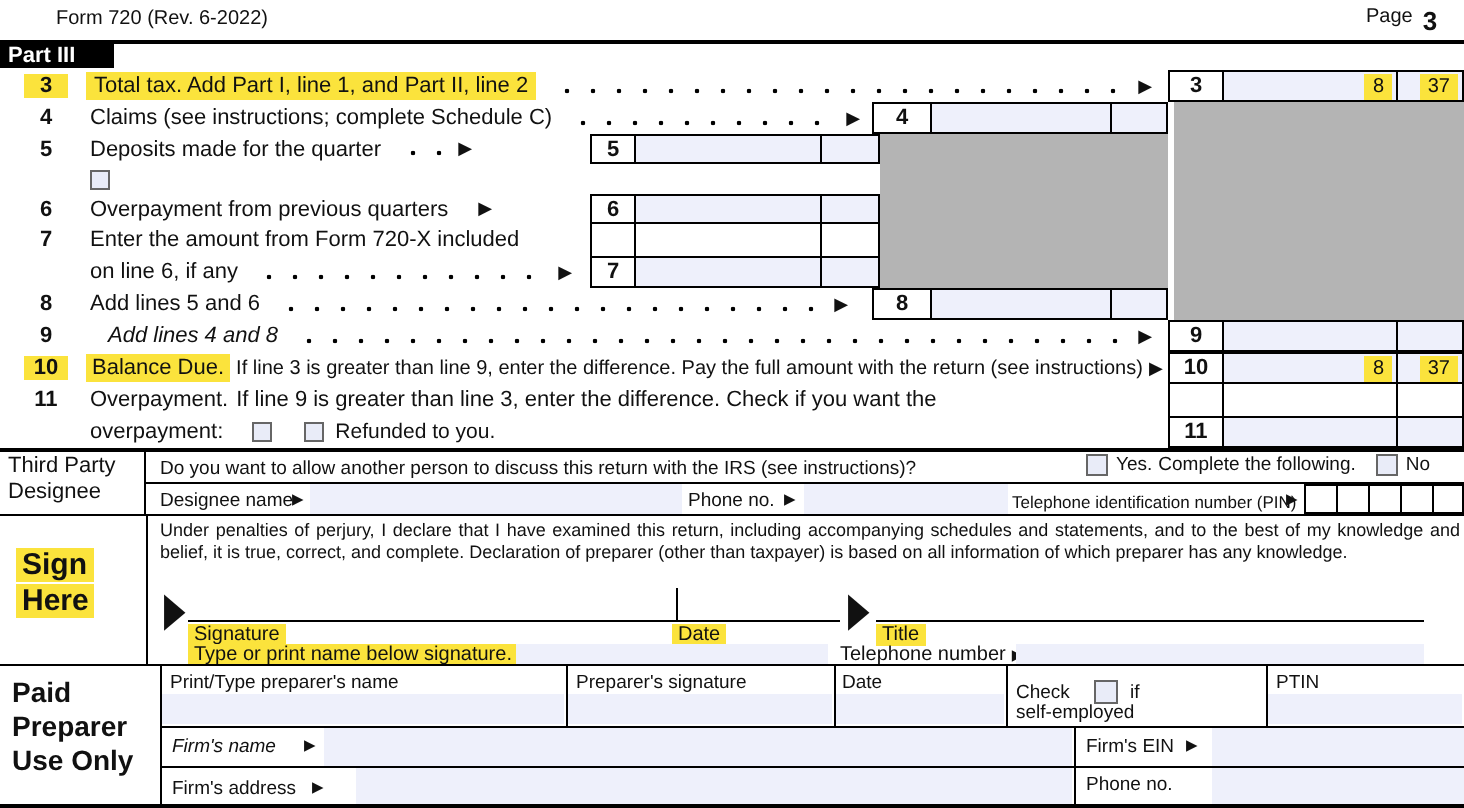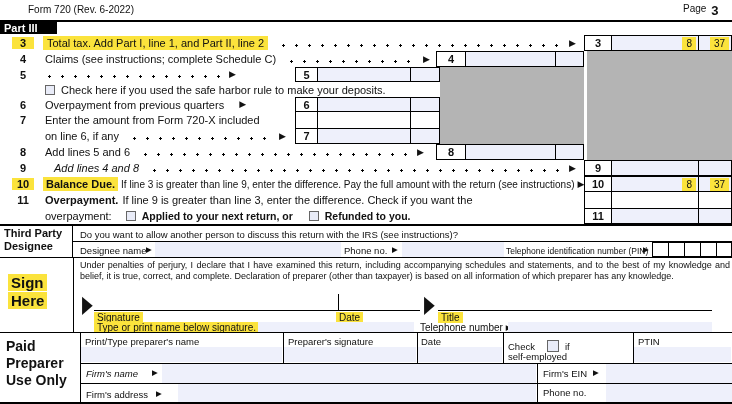--- a/index.html
+++ b/index.html
@@ -21,21 +21,21 @@
   .val{font-size:10px;padding:1px 4px;}
   .numcell{font-weight:bold;font-size:11px;}
   .hl{background:#fbe33c;}
   .gray{position:absolute;background:#b4b4b4;}
   .hline{position:absolute;background:#000;height:1px;}
   .vline{position:absolute;background:#000;width:1px;}
   .cb{width:10px;height:10px;border:1px solid #666;background:#e9ecf8;flex:none;}
   .cbabs{position:absolute;width:11px;height:11px;border:1px solid #666;background:#e9ecf8;}
   .shade{position:absolute;background:#eef0fb;}
   .s95{font-size:9.5px;}
-  .bold{font-weight:bold;}
+  .bold{font-weight:normal;}
   .partbar{position:absolute;left:0;top:22px;width:57px;height:12px;background:#000;color:#fff;
            font-weight:bold;font-size:11px;line-height:12px;padding-left:4px;}
   .biglabel{position:absolute;font-weight:bold;font-size:15px;line-height:1;}
   .pplabel{position:absolute;font-weight:bold;font-size:14px;line-height:1;}
   .pinbox{position:absolute;border:1px solid #000;background:#fff;}
   .siglabel{position:absolute;font-size:10px;}
 </style>
 </head>
 <body>
 
@@ -61,27 +61,27 @@
 
   <div class="row" style="left:12px;top:51px;width:418px;height:16px;">
     <span class="num">4</span>
     <span class="txt" style="margin-left:11px;">Claims (see instructions; complete Schedule C)</span>
     <span class="leader"></span>
     <span class="arrow">▶</span>
   </div>
 
   <div class="row" style="left:12px;top:67px;width:224px;height:15px;">
     <span class="num">5</span>
+    <span class="txt" style="margin-left:11px;">Deposits made for the quarter</span>
     <span class="leader"></span>
     <span class="arrow">▶</span>
   </div>
 
   <div class="row" style="left:45px;top:82px;width:400px;height:15px;">
     <span class="cb"></span>
-    <span class="txt" style="margin-left:6px;">Check here if you used the safe harbor rule to make your deposits.</span>
   </div>
 
   <div class="row" style="left:12px;top:97px;width:229px;height:15px;">
     <span class="num">6</span>
     <span class="txt" style="margin-left:11px;">Overpayment from previous quarters</span>
     <span class="leader"></span>
     <span class="arrow">▶</span>
   </div>
 
   <div class="row" style="left:12px;top:112px;width:278px;height:16px;">
@@ -116,21 +116,20 @@
   </div>
 
   <div class="row" style="left:12px;top:192px;width:568px;height:16px;">
     <span class="num">11</span>
     <span class="txt bold" style="margin-left:11px;">Overpayment.</span>
     <span class="txt" style="margin-left:4px;">If line 9 is greater than line 3, enter the difference. Check if you want the</span>
   </div>
   <div class="row" style="left:45px;top:208px;width:520px;height:15px;">
     <span class="txt">overpayment:</span>
     <span class="cb" style="margin-left:14px;"></span>
-    <span class="txt bold" style="margin-left:6px;font-size:10.5px;">Applied to your next return, or</span>
     <span class="cb" style="margin-left:16px;"></span>
     <span class="txt bold" style="margin-left:6px;font-size:10.5px;text-align:right;">Refunded to you.</span>
   </div>
 
   <div class="cell numcell" style="left:295px;top:67px;width:23px;height:15px;">5</div>
   <div class="cell field amt" style="left:317px;top:67px;width:94px;height:15px;"></div>
   <div class="cell field cents" style="left:410px;top:67px;width:30px;height:15px;"></div>
 
   <div class="cell numcell" style="left:295px;top:97px;width:23px;height:15px;">6</div>
   <div class="cell field amt" style="left:317px;top:97px;width:94px;height:15px;"></div>
@@ -178,20 +177,27 @@
 
   <div class="cell numcell" style="left:584px;top:208px;width:28px;height:16px;">11</div>
   <div class="cell field amt" style="left:611px;top:208px;width:88px;height:16px;"></div>
   <div class="cell field cents" style="left:698px;top:208px;width:34px;height:16px;"></div>
 
   <div class="hline" style="left:0;top:224px;width:732px;height:2px;"></div>
   <div class="abs bold" style="left:4px;top:227px;font-size:11px;">Third Party</div>
   <div class="abs bold" style="left:4px;top:240px;font-size:11px;">Designee</div>
   <div class="vline" style="left:72px;top:226px;height:31px;"></div>
   <div class="abs s95" style="left:80px;top:229px;">Do you want to allow another person to discuss this return with the IRS (see instructions)?</div>
+  <div class="row" style="left:543px;top:226px;height:13px;font-size:9.5px;">
+    <span class="cb" style="width:11px;height:11px;"></span>
+    <span class="bold" style="margin-left:4px;">Yes.</span>
+    <span style="margin-left:3px;">Complete the following.</span>
+    <span class="cb" style="width:11px;height:11px;margin-left:10px;"></span>
+    <span class="bold" style="margin-left:4px;">No</span>
+  </div>
   <div class="hline" style="left:72px;top:241px;width:660px;"></div>
   <div class="abs s95" style="left:80px;top:245px;">Designee name</div>
   <div class="abs" style="left:146px;top:245px;font-size:7.5px;">▶</div>
   <div class="shade" style="left:155px;top:242px;width:186px;height:15px;"></div>
   <div class="abs s95" style="left:344px;top:245px;">Phone no.</div>
   <div class="abs" style="left:392px;top:245px;font-size:7.5px;">▶</div>
   <div class="shade" style="left:402px;top:242px;width:102px;height:15px;"></div>
   <div class="abs" style="left:506px;top:246px;font-size:8.5px;">Telephone identification number (PIN)</div>
   <div class="abs" style="left:643px;top:245px;font-size:7.5px;">▶</div>
   <div class="pinbox" style="left:652px;top:242px;width:17px;height:15px;"></div>

